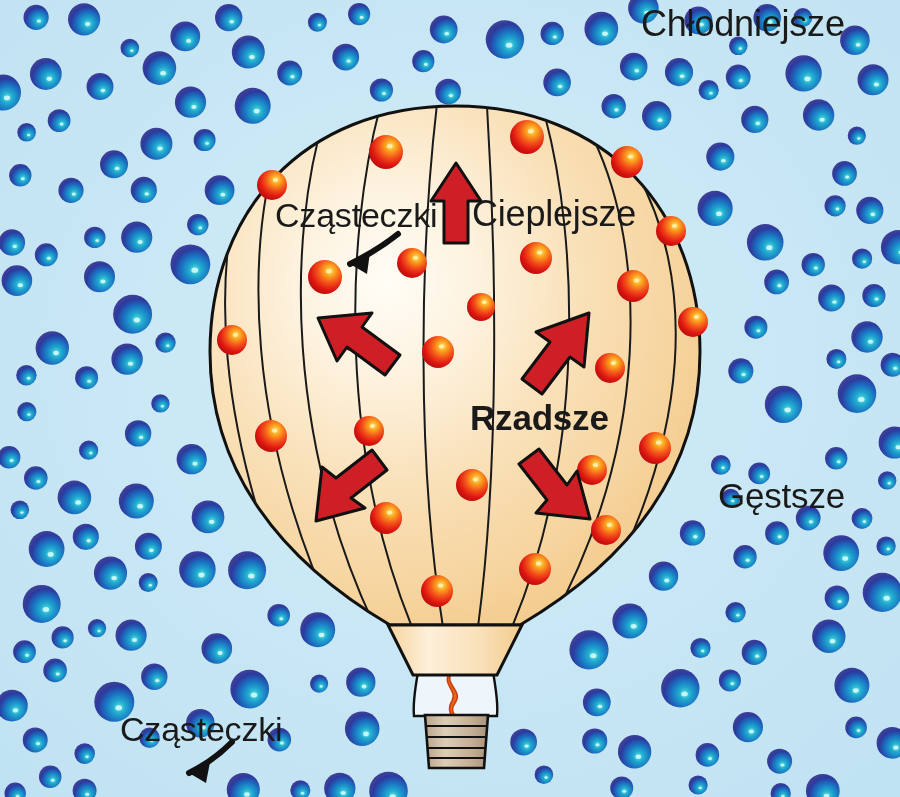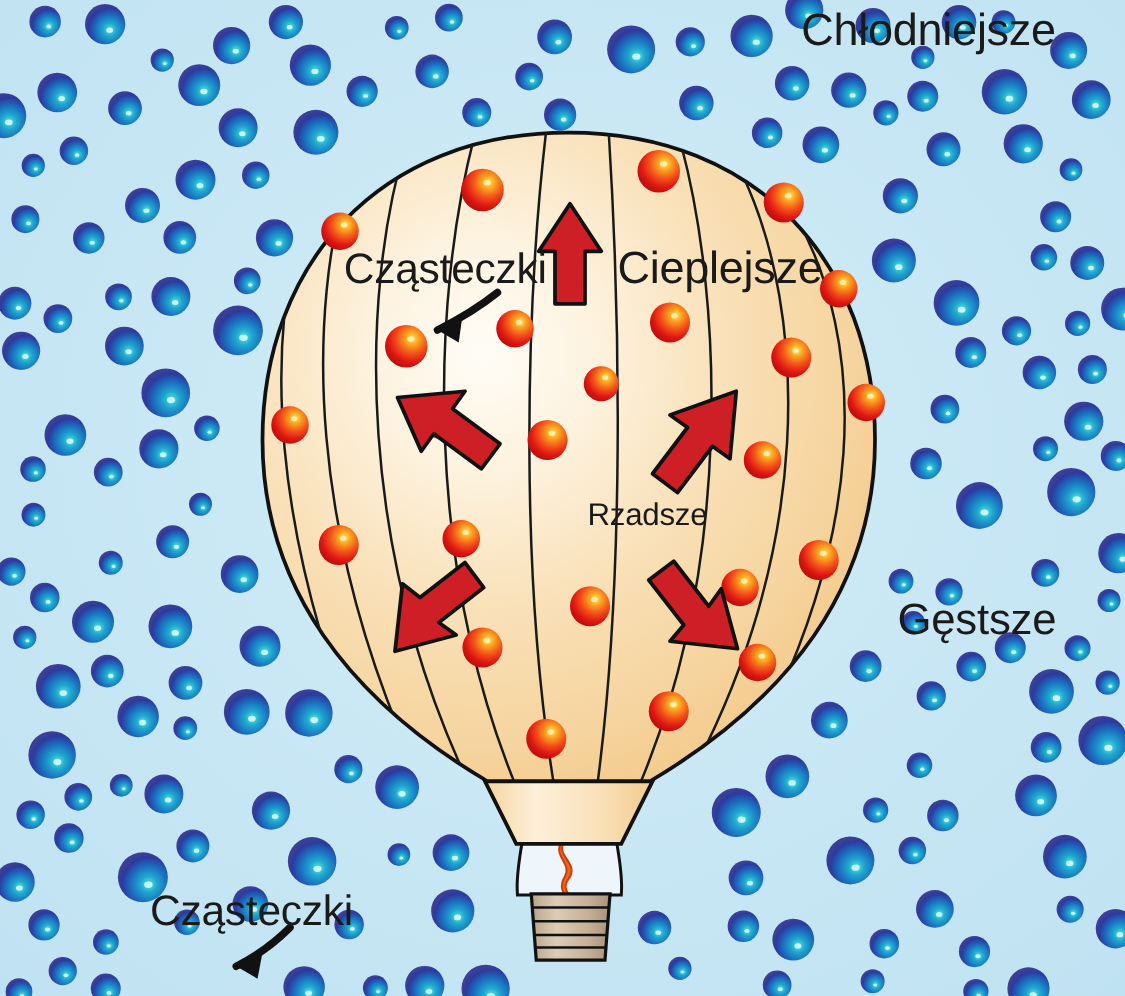--- a/index.html
+++ b/index.html
@@ -15,22 +15,22 @@
     position:absolute;
     font-family:"Liberation Sans",sans-serif;
     color:#1a1a1a;
     white-space:nowrap;
     line-height:1;
     font-weight:400;
     letter-spacing:-0.2px;
   }
   #lbl-chlodniejsze{left:641px;top:6px;font-size:36px;}
   #lbl-czasteczki-top{left:275px;top:198px;font-size:34px;}
-  #lbl-cieplejsze{left:494px;top:196px;font-size:36px;}
-  #lbl-rzadsze{left:470px;top:400px;font-size:25px;}
+  #lbl-cieplejsze{left:472px;top:196px;font-size:36px;}
+  #lbl-rzadsze{left:470px;top:400px;font-size:35px;font-weight:bold;}
   #lbl-gestsze{left:718px;top:478px;font-size:35px;text-align:right;}
   #lbl-czasteczki-bot{left:120px;top:712px;font-size:34px;}
 </style>
 </head>
 <body>
 
 <div id="stage">
 
   <svg id="scene" viewBox="0 0 900 797" xmlns="http://www.w3.org/2000/svg">
     <defs>

